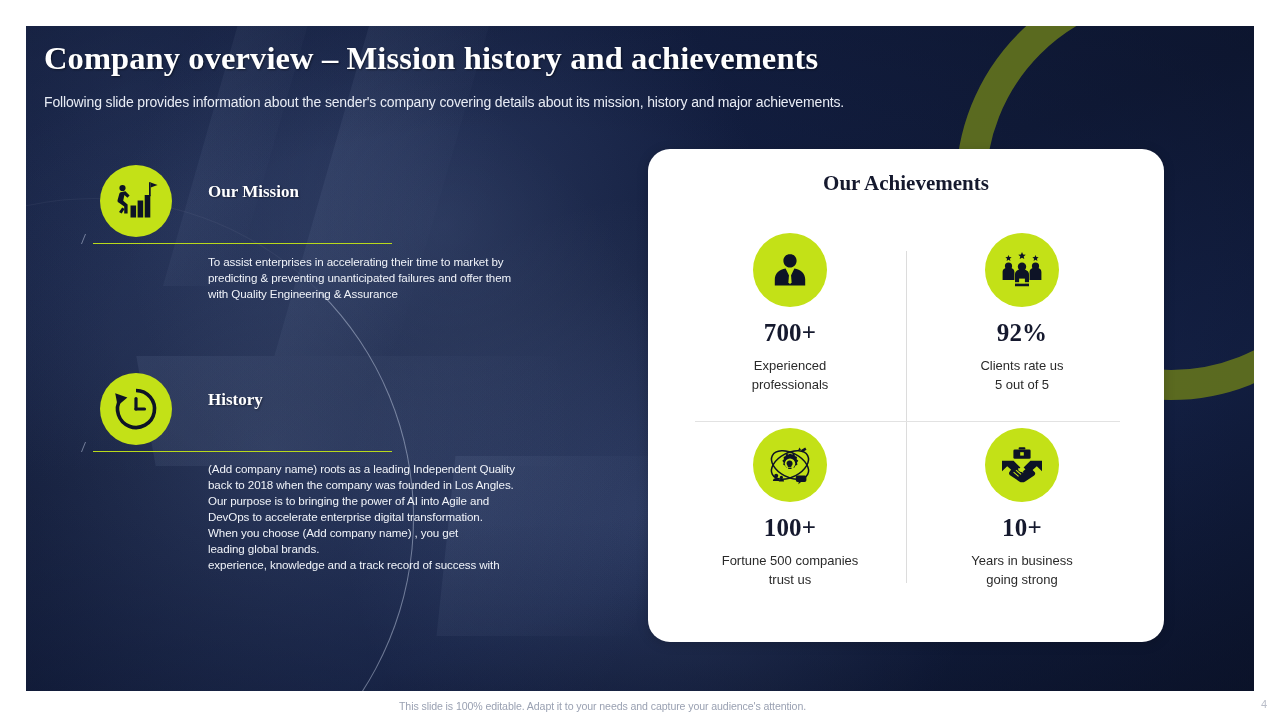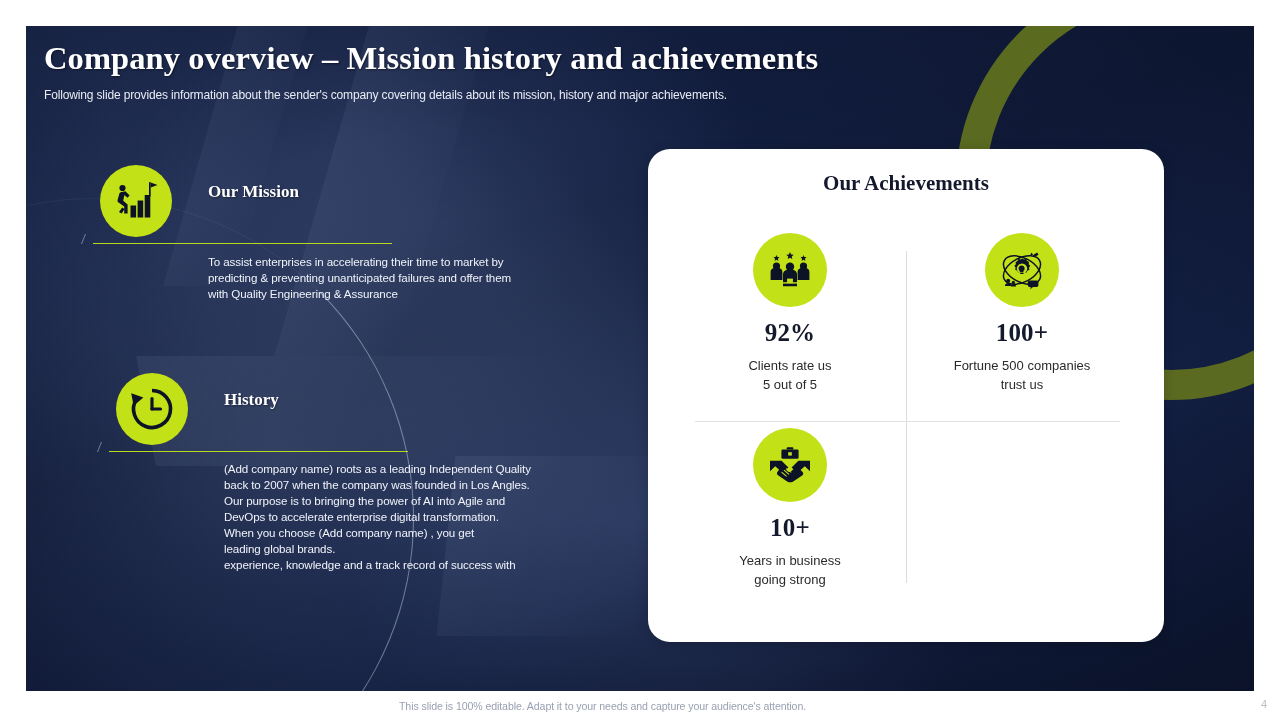--- a/index.html
+++ b/index.html
@@ -70,31 +70,31 @@
     width:1000px;
     font-family:"Liberation Serif", serif;
     font-weight:700;
     font-size:32.5px;
     color:#ffffff;
     letter-spacing:0.1px;
     text-shadow:1px 1px 2px rgba(0,0,0,0.45);
   }
   .slide-subtitle {
     position:absolute;
-    left:18px; top:62px;
+    left:18px; top:68px;
     width:1010px;
-    font-size:12px;
+    font-size:14px;
     color:#e8ecf5;
     letter-spacing:-0.15px;
   }
 
   
   .info-block { position:absolute; }
   .block-mission { left:44px; top:139px; width:530px; }
-  .block-history { left:60px; top:347px; width:530px; }
+  .block-history { left:44px; top:347px; width:530px; }
 
   .block-head { position:relative; height:74px; }
   .block-icon {
     position:absolute;
     left:30px; top:0;
     width:72px; height:72px;
     border-radius:50%;
     background:#c3e117;
     display:flex; align-items:center; justify-content:center;
   }
@@ -273,37 +273,54 @@
               <line x1="25" y1="14.5" x2="25" y2="25"></line>
               <line x1="25" y1="25" x2="33.5" y2="25"></line>
             </g>
           </svg>
         </div>
         <div class="block-heading">History</div>
         <div class="block-rule"></div>
       </div>
       <div class="block-body" style="left:138px;top:88px;width:372px;">
         <span class="ln">(Add company name) roots as a leading Independent Quality</span>
-        <span class="ln">back to 2007 when the company was founded in Los Angles.</span>
+        <span class="ln">back to 2018 when the company was founded in Los Angles.</span>
         <span class="ln">Our purpose is to bringing the power of AI into Agile and</span>
         <span class="ln">DevOps to accelerate enterprise digital transformation.</span>
         <span class="ln">When you choose (Add company name) , you get</span>
         <span class="ln">leading global brands.</span>
         <span class="ln">experience, knowledge and a track record of success with</span>
       </div>
     </div>
 
     <div class="ach-card">
       <div class="ach-title">Our Achievements</div>
 
       <div class="ach-vline"></div>
       <div class="ach-hline"></div>
 
       <div class="ach-grid">
 
+        <div class="ach-cell">
+          <div class="ach-icon">
+            <svg width="42" height="42" viewBox="0 0 42 42" aria-hidden="true">
+              <g fill="#0d1326">
+                <path d="M21 5.2 c-4.2 0 -6.6 2.9 -6.6 6.6 0 3.6 2.6 6.8 6.6 6.8 4 0 6.6 -3.2 6.6 -6.8 0 -3.7 -2.4 -6.6 -6.6 -6.6 Z"></path>
+                <path d="M16.6 19.6 L21 28.4 L25.4 19.6 C31.6 20.4 36.2 24.6 36.2 30.3 L36.2 36.6 L5.8 36.6 L5.8 30.3 C5.8 24.6 10.4 20.4 16.6 19.6 Z"></path>
+                <path d="M19.3 19.2 L22.7 19.2 L21 22.6 Z" fill="#c3e117"></path>
+                <path d="M20.2 23.4 L21.8 23.4 L22.6 33.2 L21 35.2 L19.4 33.2 Z" fill="#c3e117"></path>
+              </g>
+            </svg>
+          </div>
+          <div class="ach-value">700+</div>
+          <div class="ach-label">
+            <span class="ln">Experienced</span>
+            <span class="ln">professionals</span>
+          </div>
+        </div>
 
         <div class="ach-cell">
           <div class="ach-icon">
             <svg width="46" height="42" viewBox="0 0 46 42" aria-hidden="true">
               <g fill="#0d1326">
                 <path d="M9.5 6.0 l0.9 2.0 2.2 0.2 -1.7 1.5 0.5 2.2 -1.9 -1.2 -1.9 1.2 0.5 -2.2 -1.7 -1.5 2.2 -0.2 Z"></path>
                 <path d="M36.5 6.0 l0.9 2.0 2.2 0.2 -1.7 1.5 0.5 2.2 -1.9 -1.2 -1.9 1.2 0.5 -2.2 -1.7 -1.5 2.2 -0.2 Z"></path>
                 <path d="M23 3.0 l1.1 2.4 2.6 0.3 -2.0 1.8 0.6 2.6 -2.3 -1.4 -2.3 1.4 0.6 -2.6 -2.0 -1.8 2.6 -0.3 Z"></path>
                 <circle cx="9.5" cy="17.0" r="3.6"></circle>
                 <path d="M3.6 23.0 c0 -2.6 2.6 -4.4 5.9 -4.4 3.3 0 5.9 1.8 5.9 4.4 l0 8.0 -11.8 0 Z"></path>

